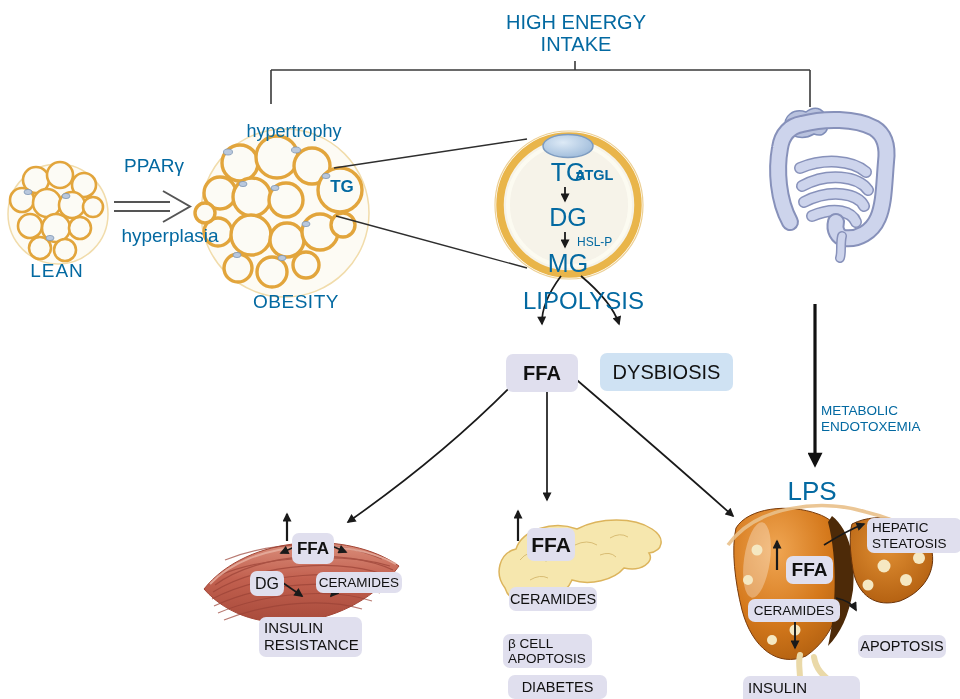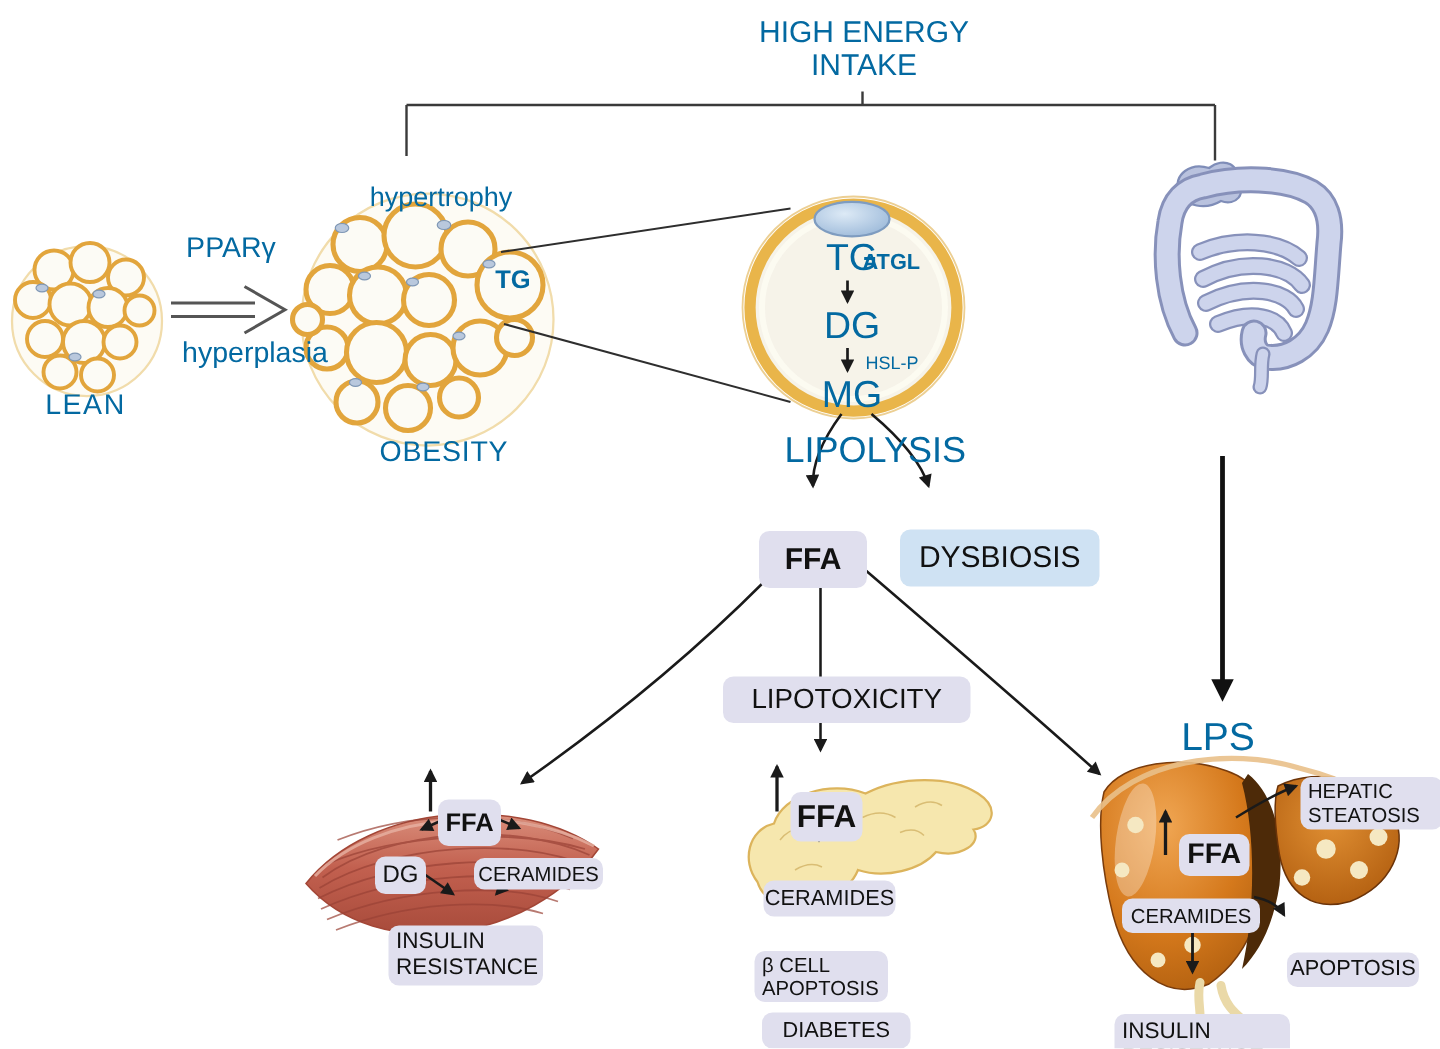--- a/index.html
+++ b/index.html
@@ -254,21 +254,20 @@
 
 <div class="lbl" style="left:546px;top:159px;width:44px;font-size:25px;">TG</div>
 <div class="lbl tleft" style="left:575px;top:168px;width:48px;font-size:14.5px;font-weight:bold;">ATGL</div>
 <div class="lbl" style="left:546px;top:204px;width:44px;font-size:25px;">DG</div>
 <div class="lbl tleft" style="left:577px;top:236px;width:56px;font-size:12px;">HSL-P</div>
 <div class="lbl" style="left:546px;top:250px;width:44px;font-size:25px;">MG</div>
 <div class="lbl" style="left:523px;top:288px;width:120px;font-size:24px;">LIPOLYSIS</div>
 
 <div class="box b" style="left:506px;top:331px;width:72px;height:38px;font-size:20px;">FFA</div>
 <div class="box blue" style="left:600px;top:330px;width:133px;height:38px;font-size:20px;">DYSBIOSIS</div>
-<div class="box" style="left:482px;top:428px;width:165px;height:31px;font-size:18.5px;">LIPOTOXICITY</div>
 
 <div class="box b" style="left:292px;top:510px;width:42px;height:31px;font-size:17px;">FFA</div>
 <div class="box" style="left:250px;top:548px;width:34px;height:25px;font-size:16px;">DG</div>
 <div class="box" style="left:316px;top:549px;width:86px;height:21px;font-size:13.5px;">CERAMIDES</div>
 <div class="box left" style="left:259px;top:594px;width:98px;height:40px;font-size:15px;">INSULIN
 RESISTANCE</div>
 
 <div class="box b" style="left:527px;top:505px;width:48px;height:33px;font-size:21px;">FFA</div>
 <div class="box" style="left:509px;top:564px;width:88px;height:24px;font-size:14.5px;">CERAMIDES</div>
 <div class="box left" style="left:503px;top:611px;width:84px;height:34px;font-size:13.5px;">β CELL
@@ -277,14 +276,16 @@
 
 <div class="lbl" style="left:783px;top:477px;width:58px;font-size:26px;">LPS</div>
 <div class="box b" style="left:786px;top:533px;width:47px;height:28px;font-size:19px;">FFA</div>
 <div class="box" style="left:748px;top:576px;width:92px;height:23px;font-size:13.5px;">CERAMIDES</div>
 <div class="box left" style="left:743px;top:653px;width:112px;height:42px;font-size:15px;">INSULIN
 RESISTANCE</div>
 <div class="box left" style="left:867px;top:495px;width:90px;height:35px;font-size:13.5px;">HEPATIC
 STEATOSIS</div>
 <div class="box" style="left:858px;top:612px;width:88px;height:23px;font-size:14.5px;">APOPTOSIS</div>
 
+<div class="lbl tleft" style="left:821px;top:403px;width:128px;font-size:13.5px;line-height:16px;">METABOLIC
+ENDOTOXEMIA</div>
 
 </div>
 
 </body></html>

